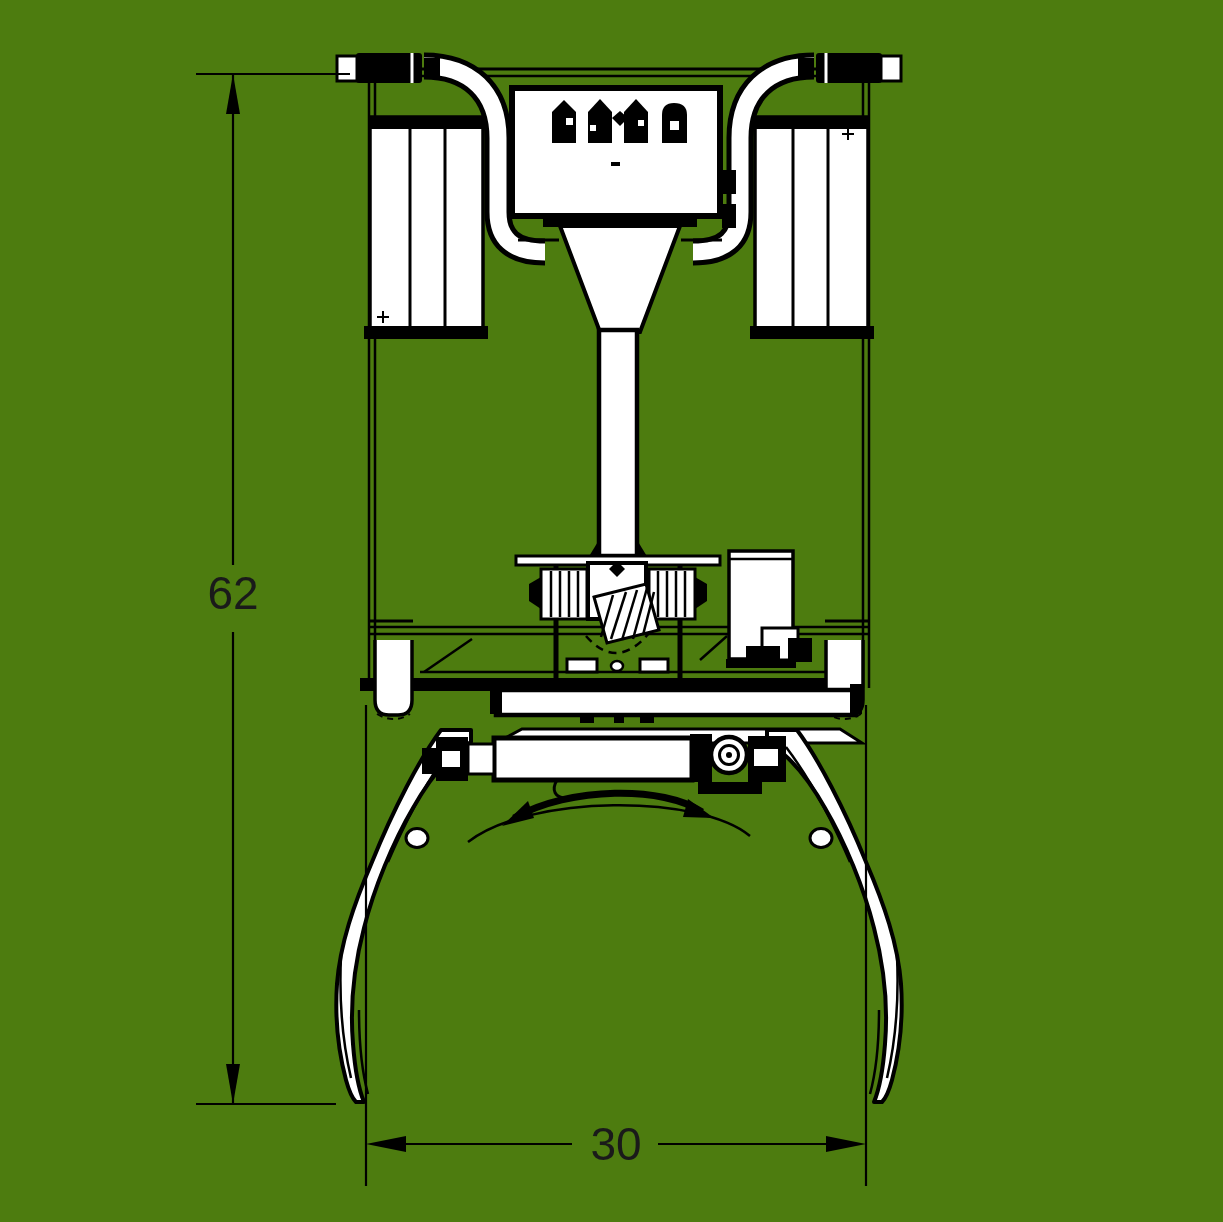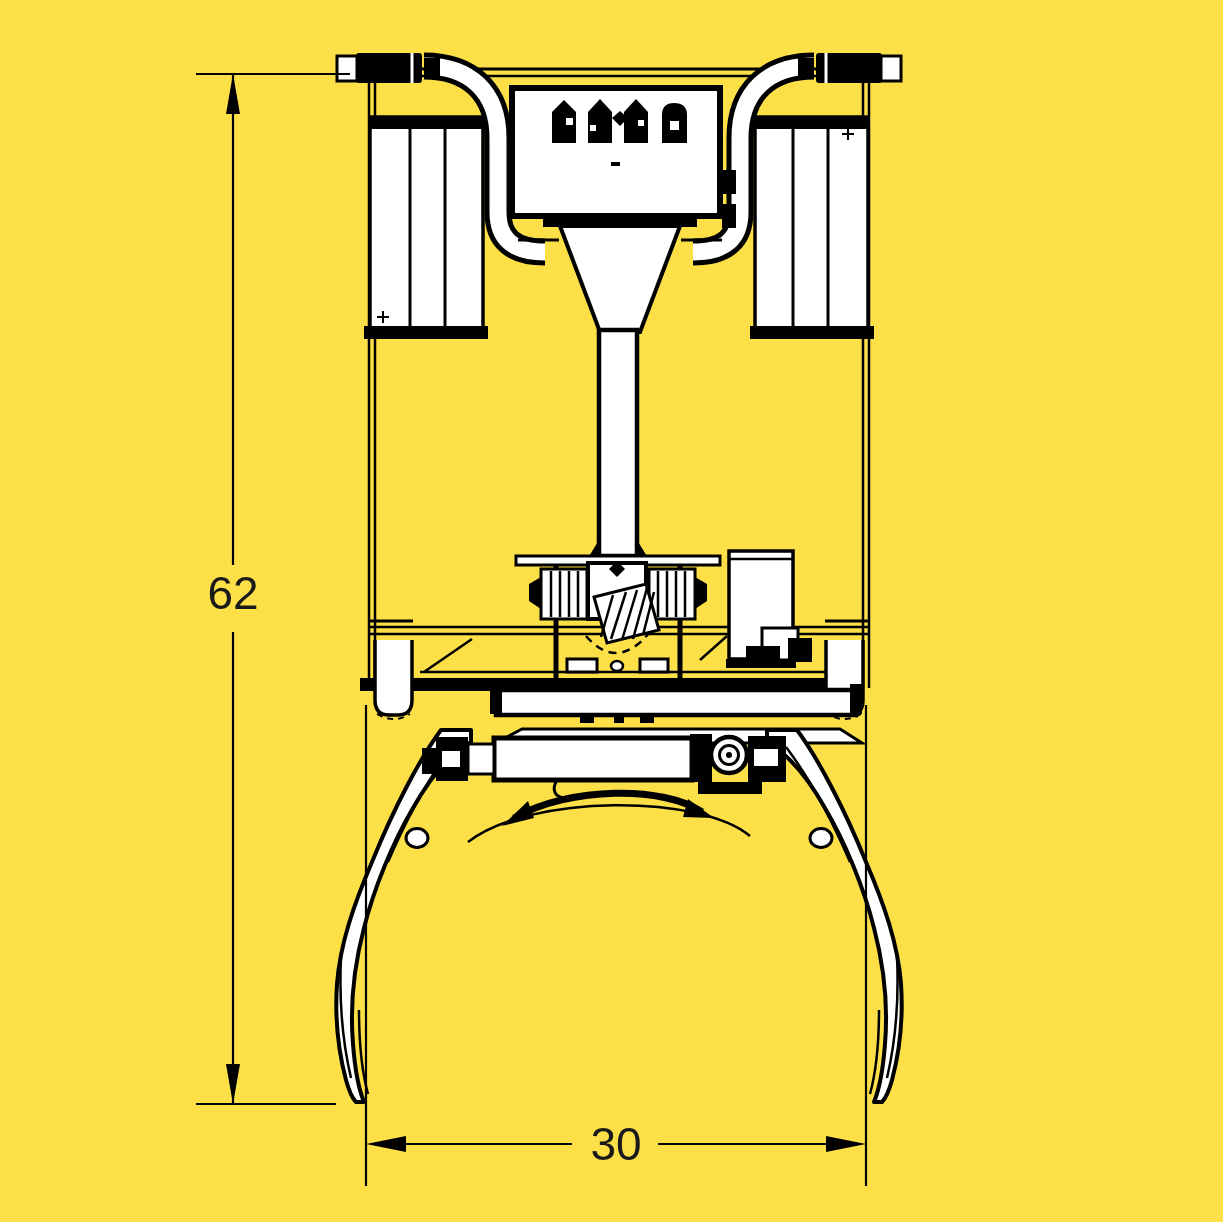--- a/index.html
+++ b/index.html
@@ -4,21 +4,21 @@
 <style>
   html, body {
     margin: 0;
     padding: 0;
     background: #ffffff;
   }
   #stage {
     position: relative;
     width: 1223px;
     height: 1222px;
-    background: #fde047;
+    background: #4d7c0f;
     font-family: "Liberation Sans", sans-serif;
   }
   svg { display: block; }
   .dim-text {
     font-family: "Liberation Sans", sans-serif;
     font-size: 46px;
     font-weight: 400;
     fill: #1a1a1a;
     text-anchor: middle;
   }

